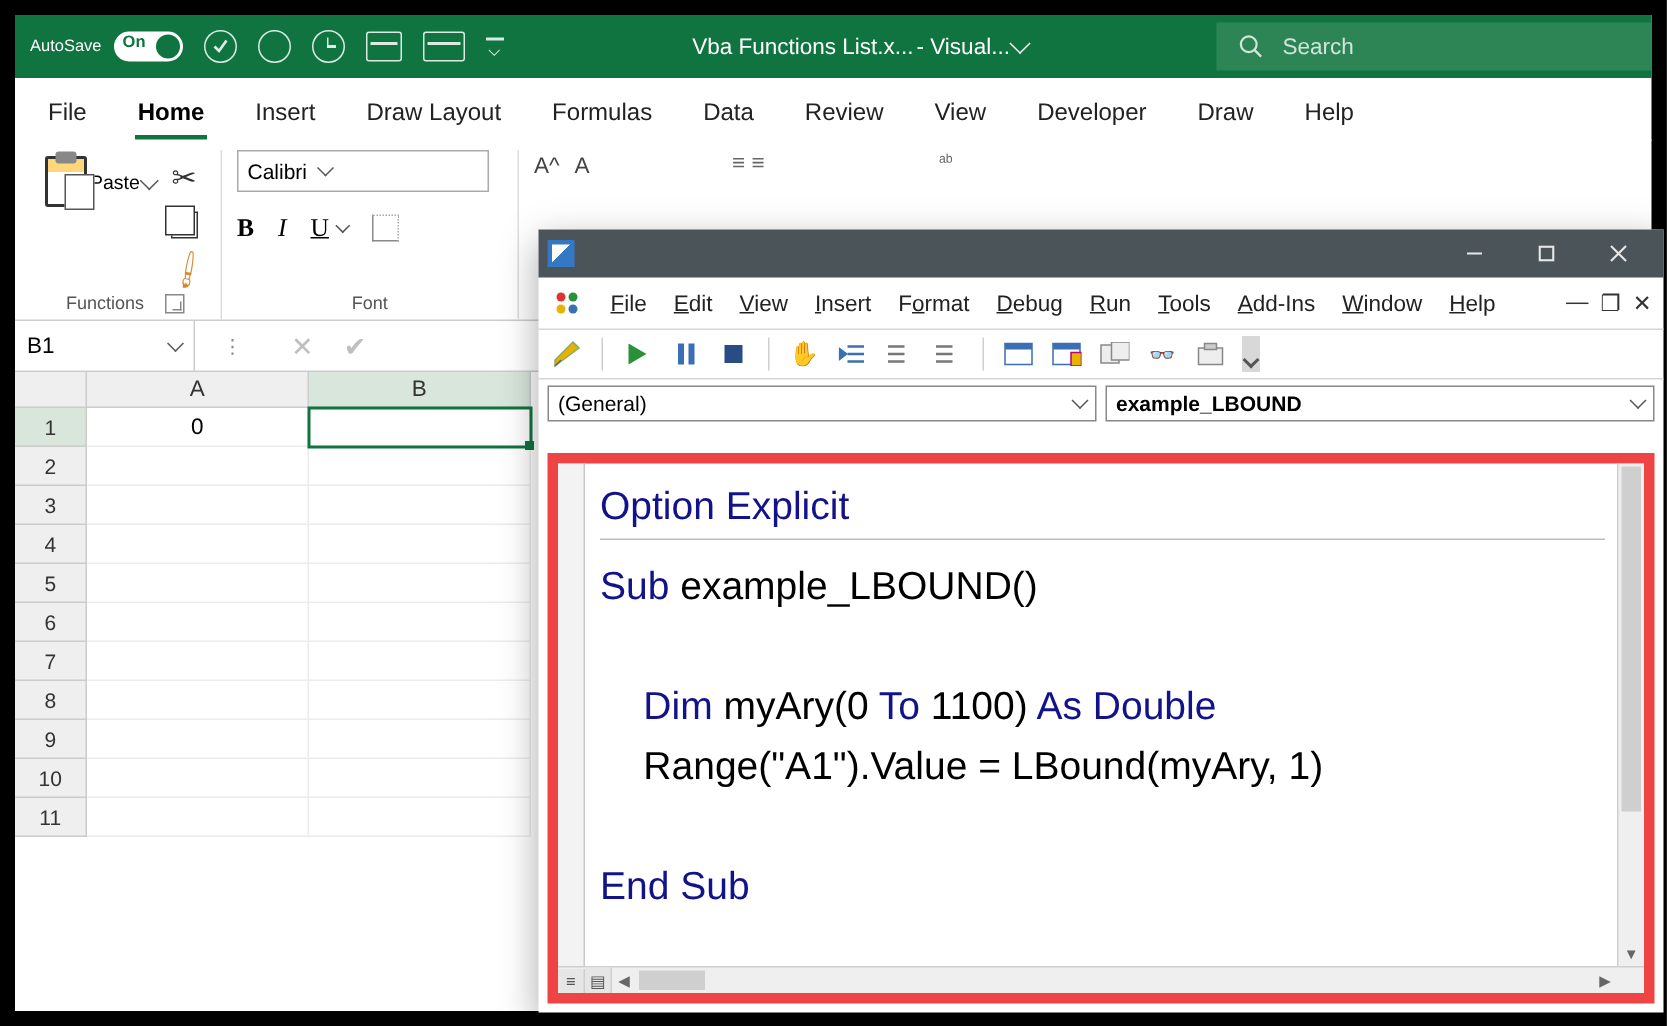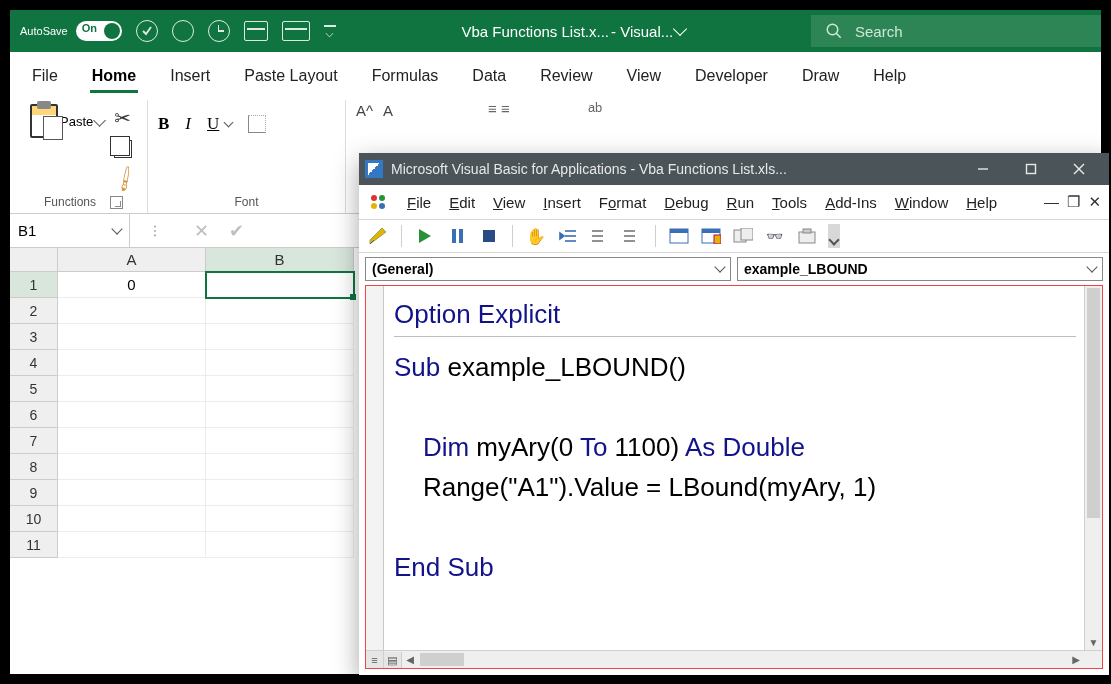--- a/index.html
+++ b/index.html
@@ -108,21 +108,21 @@
 .pause{display:flex;gap:3px}
 .pause span{width:4px;height:14px;background:#3a6fb5}
 .stopsq{width:12px;height:12px;background:#2a4c86}
 .hand{font-size:16px}
 .tb-caret{width:8px;height:8px;border-right:2px solid #555;border-bottom:2px solid #555;transform:rotate(45deg)}
 
 .vbe-combos{display:flex;gap:6px;padding:4px 6px}
 .vcombo{flex:1;height:24px;border:1px solid #888;background:#fff;display:flex;align-items:center;padding:0 6px;font-size:14px}
 .vcombo .combo-caret{margin-left:auto}
 
-.code-area{position:relative;flex:1;border:1px solid #ef4444;margin:0 6px 6px 6px;overflow:hidden}
+.code-area{position:relative;flex:1;border:7px solid #ef4444;margin:17px 6px 6px 6px;overflow:hidden}
 .code-gutter{position:absolute;left:0;top:0;bottom:18px;width:18px;background:#f3f3f3;border-right:1px solid #c9c9c9}
 .code-body{position:absolute;left:20px;right:18px;top:0;bottom:18px;padding:8px 8px;font-family:"Segoe UI",Arial,sans-serif;font-size:26px;line-height:40px;white-space:pre;overflow:hidden}
 .code-body .kw{color:#12138b}
 .option-line{border-bottom:1px solid #bdbdbd;padding-bottom:2px;margin-bottom:10px;display:inline-block;width:100%}
 .vscroll{position:absolute;right:0;top:0;bottom:18px;width:18px;background:#efefef;border-left:1px solid #cfcfcf}
 .vscroll .thumb{position:absolute;left:2px;right:2px;top:2px;height:230px;background:#cfcfcf}
 .vscroll .arr{position:absolute;left:0;right:0;height:16px;display:flex;align-items:center;justify-content:center;color:#666;font-size:10px}
 .vscroll .arr.dn{bottom:0}
 .hscroll{position:absolute;left:0;right:0;bottom:0;height:18px;background:#efefef;border-top:1px solid #cfcfcf}
 .hscroll .view-btn{width:18px;height:18px;border-right:1px solid #cfcfcf;display:inline-flex;align-items:center;justify-content:center;font-size:11px;color:#555;background:#e6e6e6}
@@ -166,21 +166,21 @@
             <line x1="21" y1="21" x2="15" y2="15"></line>
           </svg>
       <span>Search</span>
     </div>
   </div>
 
   <div class="ribbon-tabs">
     <span class="rtab">File</span>
     <span class="rtab active">Home</span>
     <span class="rtab">Insert</span>
-    <span class="rtab">Paste Layout</span>
+    <span class="rtab">Draw Layout</span>
     <span class="rtab">Formulas</span>
     <span class="rtab">Data</span>
     <span class="rtab">Review</span>
     <span class="rtab">View</span>
     <span class="rtab">Developer</span>
     <span class="rtab">Draw</span>
     <span class="rtab">Help</span>
   </div>
 
   <div class="ribbon-body">
@@ -197,40 +197,46 @@
           <span class="brush-ico">🖌</span>
         </div>
       </div>
       <div class="rgroup-bot">
         <span>Functions</span>
         <span class="launcher"></span>
       </div>
     </div>
 
     <div class="rgroup" style="width:198px">
+      <div class="font-top">
+        <div class="font-combo" style="width:168px">
+          <span>Calibri</span>
+          <span class="combo-caret"></span>
+        </div>
+      </div>
       <div class="font-row2">
         <span class="font-b">B</span>
         <span class="font-i">I</span>
         <span class="font-u">U</span>
         <span class="biu-caret"></span>
         <span class="border-ico"></span>
       </div>
       <div class="rgroup-bot">
         <span>Font</span>
       </div>
     </div>
 
     <div class="rgroup" style="width:80px;border-right:none">
       <div class="stub-letters">
             <span>A^</span>
             <span>A</span>
           </div>
     </div>
     <div style="position:absolute;left:478px;top:6px;color:#666;font-size:15px">≡ ≡</div>
-    <div style="position:absolute;left:578px;top:6px;color:#666;font-size:19px">ᵃᵇ</div>
+    <div style="position:absolute;left:616px;top:6px;color:#666;font-size:12px">ᵃᵇ</div>
   </div>
 
   <div class="fxbar">
     <div class="namebox">
       <span>B1</span>
       <span class="combo-caret"></span>
     </div>
     <div class="fx-dots">⋮</div>
     <div class="fx-btns">
       <span>✕</span>
@@ -299,21 +305,20 @@
             <div class="rowh">11</div>
             <div class="cell"></div>
             <div class="cell"></div>
           </div>
     </div>
   </div>
 
   <div class="vbe">
     <div class="vbe-title">
       <span class="vbe-app-ico"></span>
-      <span class="vbe-title-txt">Microsoft Visual Basic for Applications - Vba Functions List.xls...</span>
       <div class="win-btns">
         <span class="win-btn">
               <svg viewBox="0 0 12 12">
                 <line x1="1" y1="6" x2="11" y2="6"></line>
               </svg>
             </span>
         <span class="win-btn">
               <svg viewBox="0 0 12 12">
                 <rect x="1.5" y="1.5" width="9" height="9"></rect>
               </svg>
@@ -425,21 +430,21 @@
               <rect x="5" y="1" width="8" height="4" fill="#ccc" stroke="#888"></rect>
             </svg>
           </span>
       <span class="tico" style="background:#d8d8d8;width:12px;height:24px;display:flex;align-items:flex-end;justify-content:center">
             <span class="tb-caret" style="margin-bottom:4px"></span>
           </span>
     </div>
 
     <div class="vbe-combos">
       <div class="vcombo">
-            <span style="font-weight:700">(General)</span>
+            <span style="font-weight:400">(General)</span>
             <span class="combo-caret"></span>
           </div>
       <div class="vcombo">
             <span style="font-weight:600">example_LBOUND</span>
             <span class="combo-caret"></span>
           </div>
     </div>
 
     <div class="code-area">
       <div class="code-gutter"></div>

